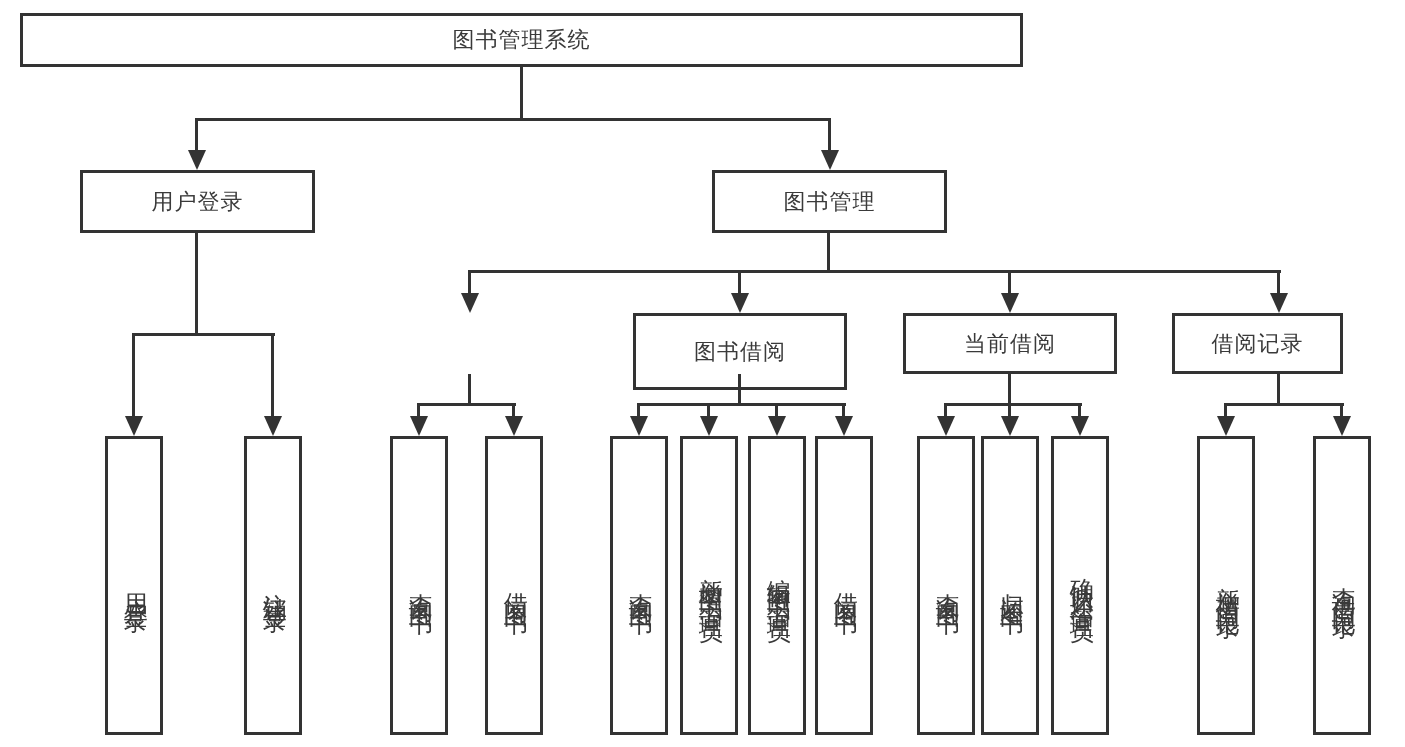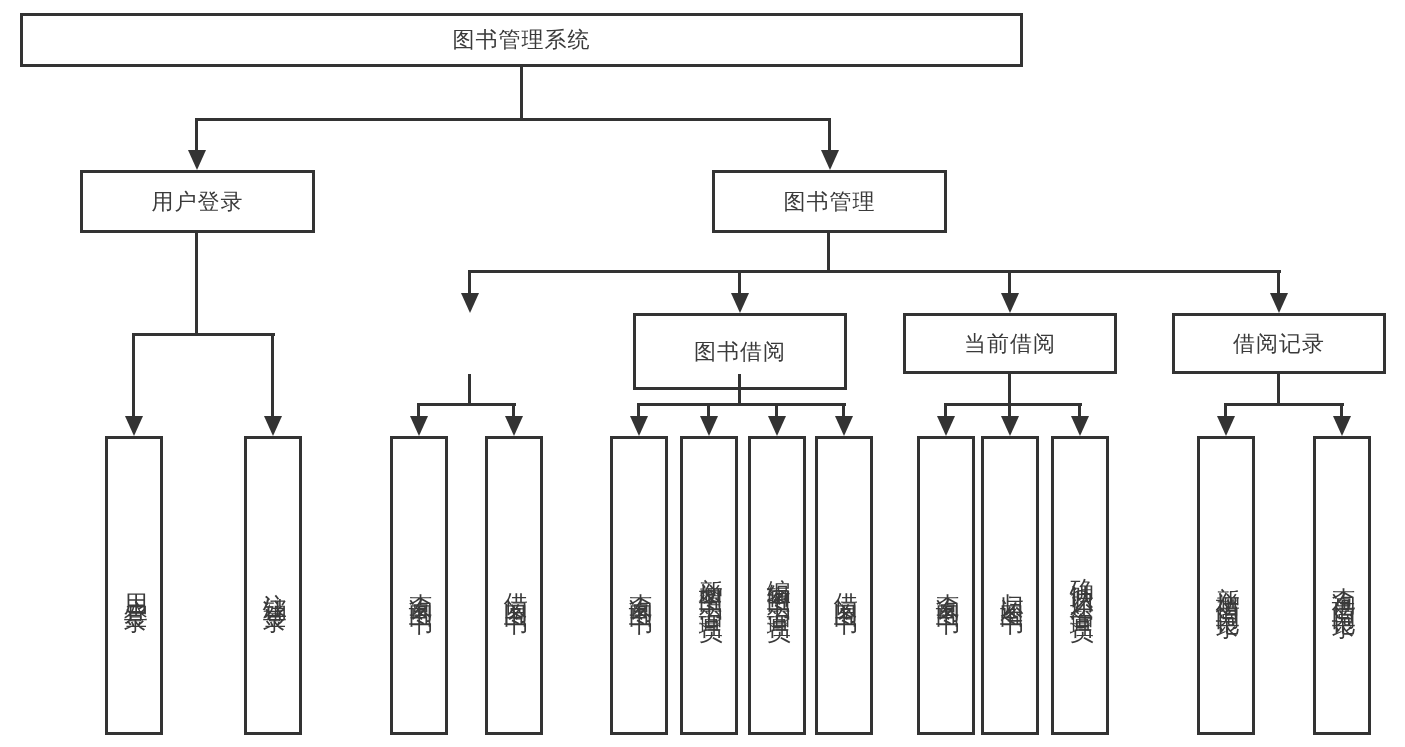--- a/index.html
+++ b/index.html
@@ -113,21 +113,21 @@
   <div class="arrow" style="left:1001px; top:293px;"></div>
   <div class="v-line" style="left:1277px; top:270px; height:26px;"></div>
   <div class="arrow" style="left:1270px; top:293px;"></div>
 
   <div class="box" style="left:633px; top:313px; width:214px; height:77px;">
     <span>图书借阅</span>
   </div>
   <div class="box" style="left:903px; top:313px; width:214px; height:61px;">
     <span>当前借阅</span>
   </div>
-  <div class="box" style="left:1172px; top:313px; width:214px; height:61px;">
+  <div class="box" style="left:1172px; top:313px; width:171px; height:61px;">
     <span>借阅记录</span>
   </div>
 
   <div class="v-line" style="left:468px; top:374px; height:31px;"></div>
   <div class="h-line" style="left:417px; top:403px; width:99px;"></div>
   <div class="v-line" style="left:417px; top:403px; height:15px;"></div>
   <div class="arrow" style="left:410px; top:416px;"></div>
   <div class="v-line" style="left:512px; top:403px; height:15px;"></div>
   <div class="arrow" style="left:505px; top:416px;"></div>
 

